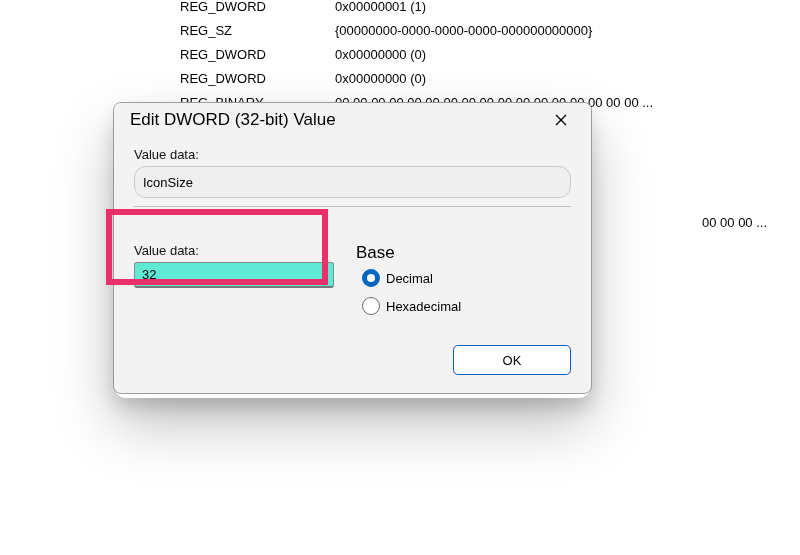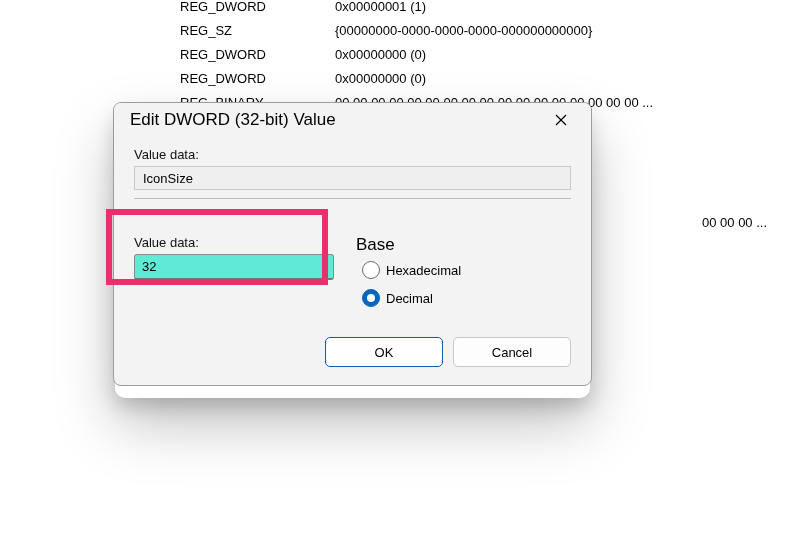--- a/index.html
+++ b/index.html
@@ -74,24 +74,24 @@
     .dialog-body {
       padding: 10px 20px 18px 20px;
     }
     .field-label {
       font-size: 13px;
       margin-bottom: 4px;
       color: #111;
     }
     .ro-field {
       width: 100%;
-      height: 24px;
+      height: 32px;
       background: #efefef;
       border: 1px solid #c9c9c9;
-      border-radius: 0;
+      border-radius: 12px;
       padding: 0 8px;
       display: flex;
       align-items: center;
       font-size: 13px;
       margin-bottom: 8px;
     }
     .h-divider {
       height: 1px;
       background: #bfbfbf;
       margin: 2px 0 12px 0;
@@ -235,34 +235,31 @@
     <div class="h-divider"></div>
 
     <div class="mid-row">
       <div class="vd-col">
         <div class="field-label">Value data:</div>
         <input class="vd-input" value="32" style="">
       </div>
       <div class="base-col">
         <div class="base-title">Base</div>
         <div class="radio-row">
+          <span class="radio checked"></span>
+          <span>Decimal</span>
+        </div>
+        <div class="radio-row">
           <span class="radio"></span>
           <span>Hexadecimal</span>
-        </div>
-        <div class="radio-row">
-          <span class="radio checked"></span>
-          <span>Decimal</span>
         </div>
       </div>
     </div>
 
     <div class="btn-row">
       <div class="btn btn-ok">
         <span>OK</span>
       </div>
-      <div class="btn btn-cancel">
-        <span>Cancel</span>
-      </div>
     </div>
   </div>
 </div>
 
 <div class="highlight-box"></div>
 
 </body></html>

